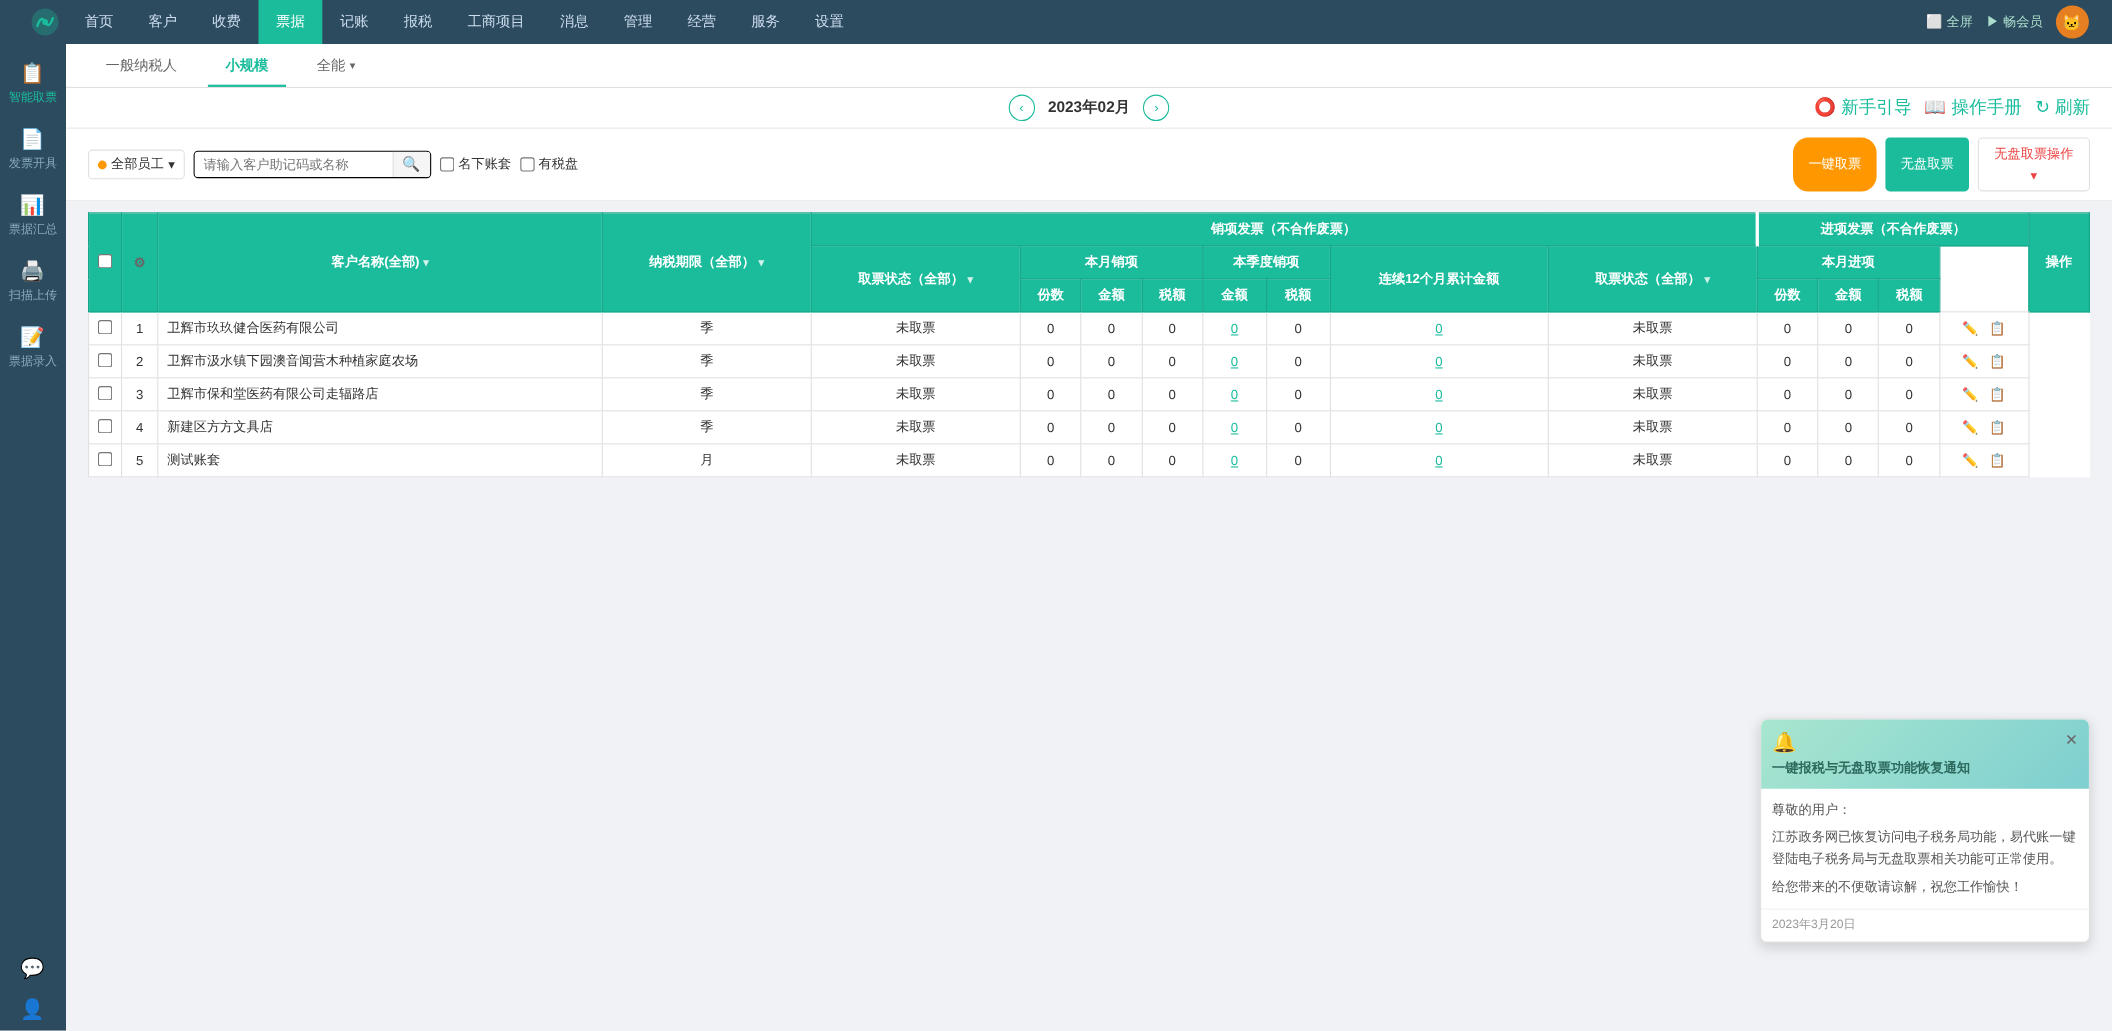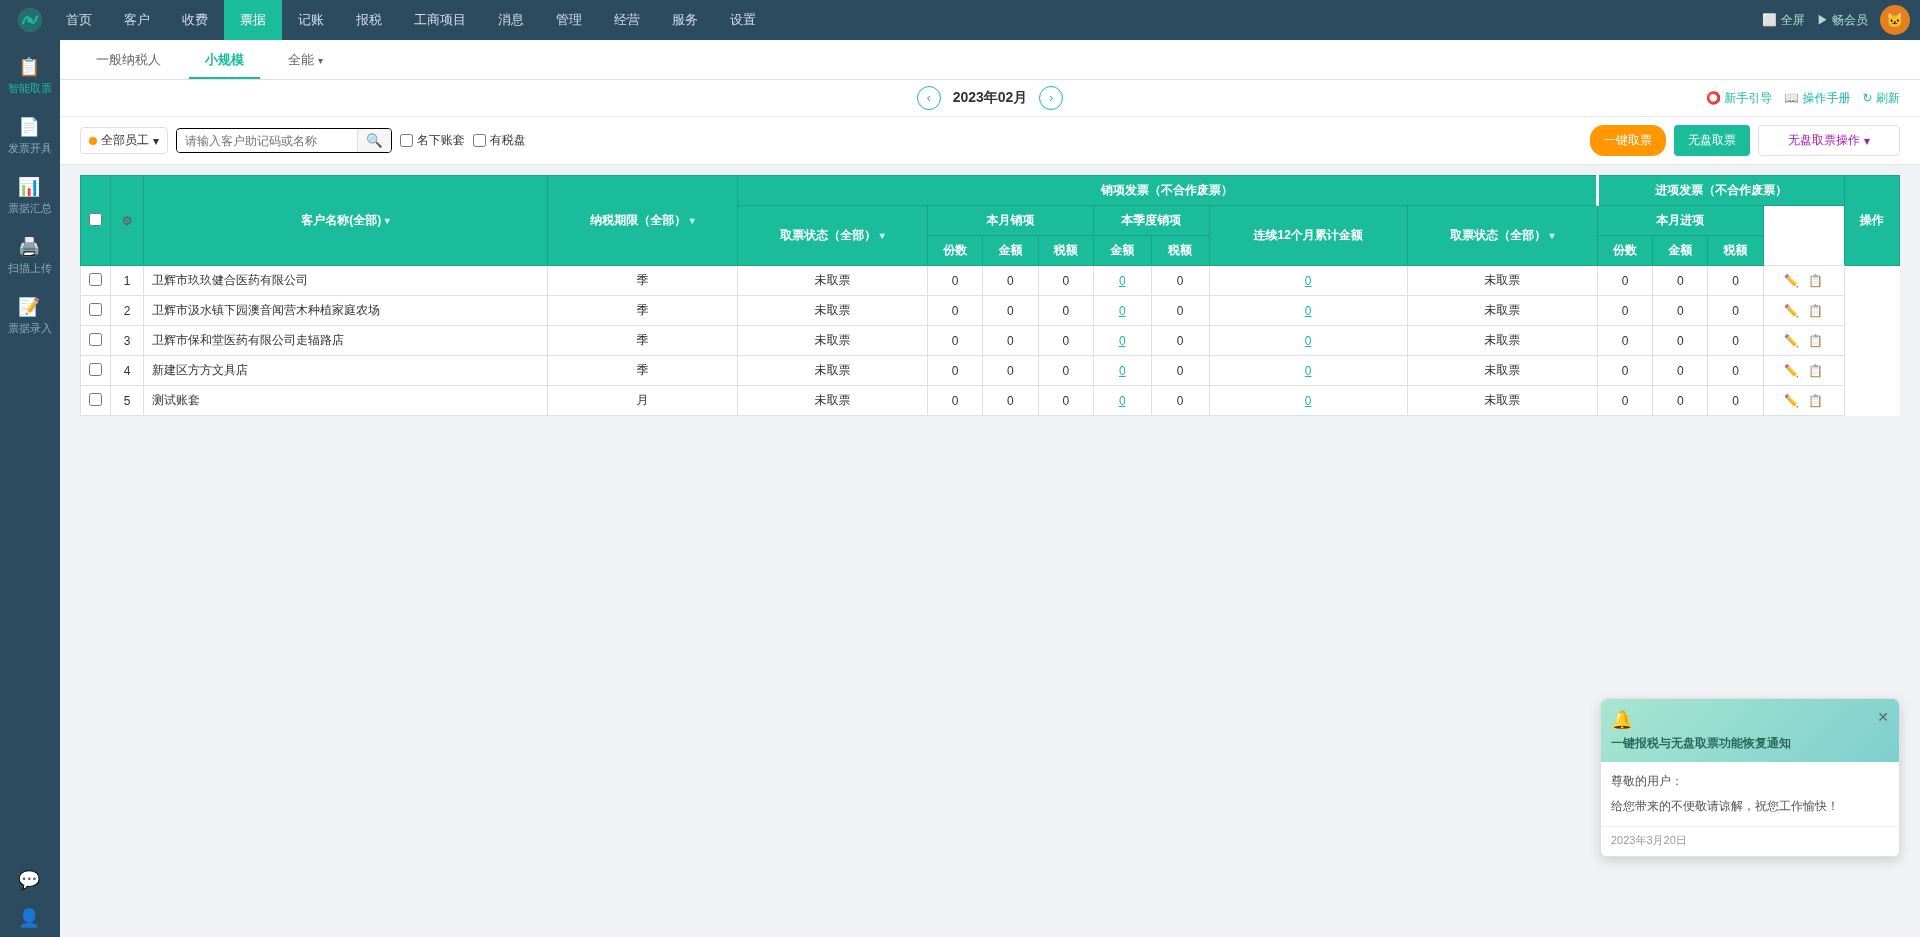--- a/index.html
+++ b/index.html
@@ -1,19 +1,19 @@
 <!DOCTYPE html>
 <html><head>
   <meta charset="utf-8">
   <style>
     * { margin: 0; padding: 0; box-sizing: border-box; }
     body { font-family: "Microsoft YaHei", Arial, sans-serif; font-size: 12px; background: #f0f2f5; color: #333; width: 1920px; min-height: 937px; overflow-x: hidden; }
 
     
-    .top-nav { background: #2d4b5e; height: 40px; display: flex; align-items: center; padding: 0 10px; color: #fff; }
+    .top-nav { background: #2d4b5e; height: 40px; display: flex; align-items: center; padding: 0 21px; color: #fff; }
     .top-nav .logo { width: 40px; height: 40px; display: flex; align-items: center; justify-content: center; }
     .top-nav .logo svg { width: 28px; height: 28px; }
     .top-nav .nav-items { display: flex; align-items: center; flex: 1; }
     .top-nav .nav-item { padding: 0 16px; height: 40px; display: flex; align-items: center; font-size: 13px; cursor: pointer; color: #cde; }
     .top-nav .nav-item.active { background: #1abc9c; color: #fff; }
     .top-nav .nav-right { display: flex; align-items: center; gap: 12px; margin-left: auto; font-size: 12px; color: #adc; }
     .top-nav .nav-right span { cursor: pointer; }
     .top-nav .avatar { width: 30px; height: 30px; border-radius: 50%; background: #e67e22; display: flex; align-items: center; justify-content: center; color: #fff; font-size: 14px; cursor: pointer; }
 
     
@@ -29,34 +29,34 @@
 
     
     .tab-bar { background: #fff; border-bottom: 1px solid #e0e0e0; display: flex; align-items: flex-end; padding: 0 20px; height: 40px; gap: 12px; }
     .tab-item { padding: 0 16px; height: 36px; display: flex; align-items: center; font-size: 13px; cursor: pointer; color: #666; border-bottom: 2px solid transparent; }
     .tab-item.active { color: #1abc9c; border-bottom: 2px solid #1abc9c; font-weight: bold; }
 
     
     .period-nav { background: #fff; display: flex; align-items: center; justify-content: center; padding: 6px 20px; border-bottom: 1px solid #e8e8e8; position: relative; }
     .period-nav .period-title { font-size: 14px; font-weight: bold; color: #333; }
     .period-nav .period-btn { width: 24px; height: 24px; border-radius: 50%; border: 1px solid #1abc9c; background: #fff; color: #1abc9c; cursor: pointer; display: flex; align-items: center; justify-content: center; font-size: 12px; margin: 0 12px; }
-    .period-nav .period-right-actions { position: absolute; right: 20px; display: flex; gap: 12px; align-items: center; font-size: 12px; color: #1abc9c; cursor: pointer; }
+    .period-nav .period-right-actions { position: absolute; right: 20px; display: flex; gap: 12px; align-items: center; font-size: 16px; color: #1abc9c; cursor: pointer; }
 
     
     .toolbar { background: #fff; padding: 8px 20px; display: flex; align-items: center; gap: 8px; border-bottom: 1px solid #e8e8e8; }
     .toolbar .emp-select { display: flex; align-items: center; gap: 4px; border: 1px solid #e0e0e0; border-radius: 4px; padding: 4px 8px; background: #fff; font-size: 12px; cursor: pointer; }
     .toolbar .emp-select .dot { width: 8px; height: 8px; background: #ff9800; border-radius: 50%; }
     .toolbar .search-box { display: flex; align-items: center; border: 1px solid #000000; border-radius: 4px; overflow: hidden; }
     .toolbar .search-box input { border: none; outline: none; padding: 4px 8px; font-size: 12px; width: 180px; }
     .toolbar .search-box .search-btn { background: #f5f5f5; border: none; padding: 4px 8px; cursor: pointer; border-left: 1px solid #e0e0e0; }
     .toolbar .checkbox-label { display: flex; align-items: center; gap: 4px; font-size: 12px; cursor: pointer; }
     .toolbar .right-actions { margin-left: auto; display: flex; gap: 8px; }
     .btn-primary { background: #ff9800; color: #fff; border: none; border-radius: 14px; padding: 6px 14px; font-size: 12px; cursor: pointer; white-space: nowrap; }
     .btn-secondary { background: #1abc9c; color: #fff; border: none; border-radius: 4px; padding: 6px 14px; font-size: 12px; cursor: pointer; white-space: nowrap; }
-    .btn-outline { background: #fff; color: #a21caf; border: 1px solid #e0e0e0; border-radius: 4px; padding: 6px 29px; font-size: 12px; cursor: pointer; display: flex; align-items: center; gap: 4px; }
+    .btn-outline { background: #fff; color: #ef4444; border: 1px solid #e0e0e0; border-radius: 4px; padding: 6px 14px; font-size: 12px; cursor: pointer; display: flex; align-items: center; gap: 4px; flex-direction: column; }
 
     
     .table-container { flex: 1; overflow: auto; padding: 10px 20px; }
     table { width: 100%; border-collapse: collapse; background: #fff; }
     table thead tr th { background: #1abc9c; color: #fff; text-align: center; padding: 6px 4px; font-size: 12px; border: 1px solid #17a589; white-space: nowrap; }
     table tbody tr td { text-align: center; padding: 6px 4px; font-size: 12px; border: 1px solid #e0e0e0; color: #333; white-space: nowrap; }
     table tbody tr td.td-left { text-align: left; padding-left: 8px; }
     table tbody tr td a { color: #1abc9c; text-decoration: underline; cursor: pointer; }
     .checkbox-cell { width: 30px; }
     .settings-icon { cursor: pointer; color: #666; }
@@ -362,18 +362,19 @@
 <div class="notification-popup">
   <div class="notification-header">
     <div>
       <div style="font-size:18px; color:#2d6a5e; margin-bottom:4px;">🔔</div>
       <div class="notif-title">一键报税与无盘取票功能恢复通知</div>
     </div>
     <div class="close-btn">✕</div>
   </div>
   <div class="notification-body">
     <p>尊敬的用户：</p>
+    <p style="margin-top:6px;">江苏政务网已恢复访问电子税务局功能，易代账一键登陆电子税务局与无盘取票相关功能可正常使用。</p>
     <p style="margin-top:6px;">给您带来的不便敬请谅解，祝您工作愉快！</p>
   </div>
   <div class="notification-footer">
     <span>2023年3月20日</span>
   </div>
 </div>
 
 </body></html>

